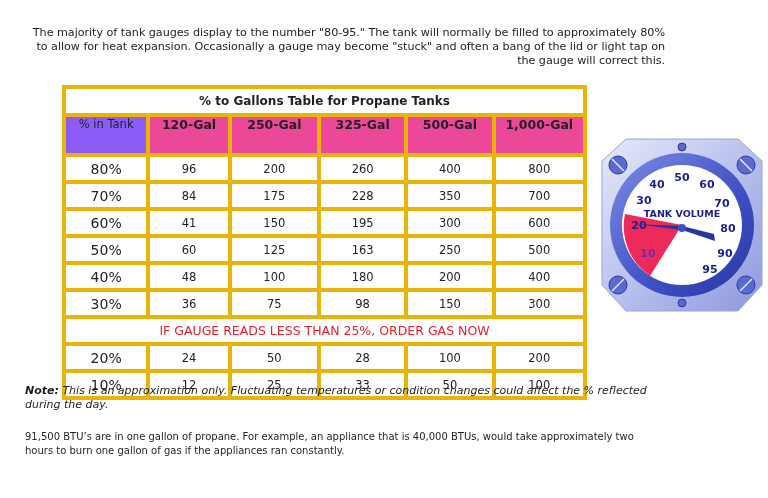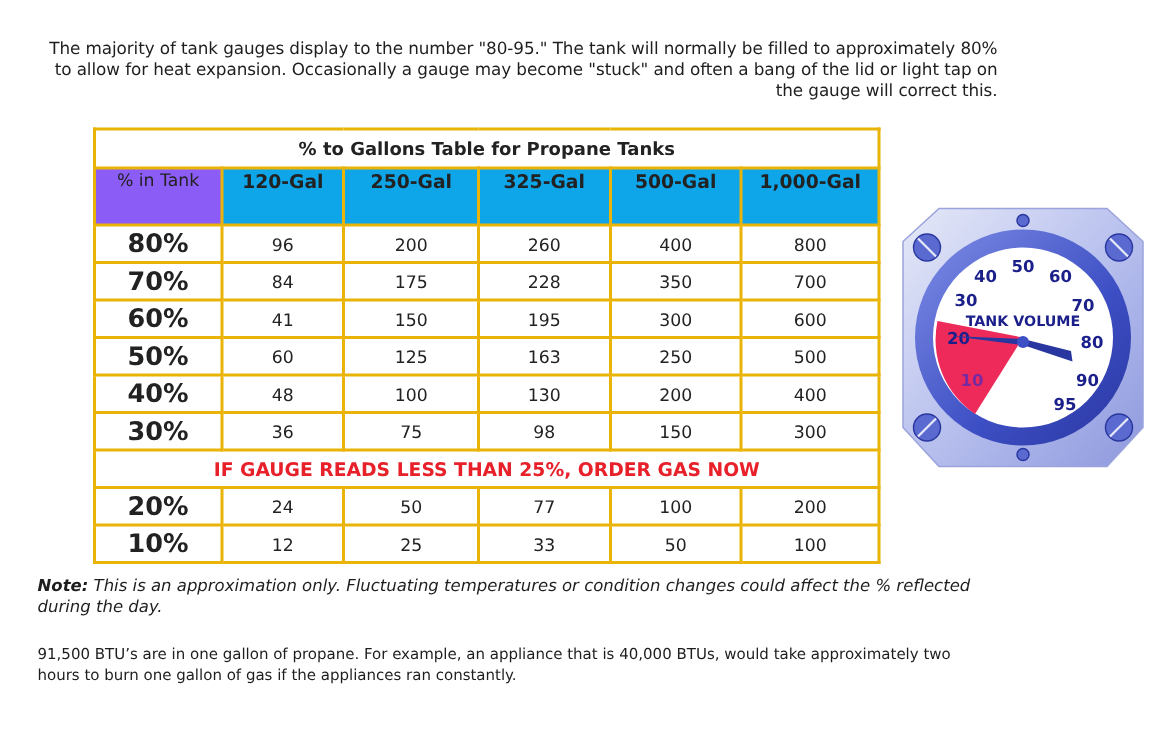--- a/index.html
+++ b/index.html
@@ -3,27 +3,27 @@
 <meta charset="utf-8">
 <style>
   html, body { margin:0; padding:0; background:#ffffff; }
   body { width:768px; height:498px; position:relative; overflow:hidden;
          font-family:"DejaVu Sans", sans-serif; color:#1e1e1e; }
   .intro { position:absolute; left:25px; top:26px; width:640px;
            font-size:11.2px; line-height:14.2px; letter-spacing:-0.05px; }
   .intro p { margin:0;text-align:right; }
   table.gal { position:absolute; left:62px; top:85px; width:525px;
               border-collapse:collapse; font-size:11.5px; color:#222; }
-  table.gal td, table.gal th { border:2px solid #eab308; text-align:center; padding:0; }
+  table.gal td, table.gal th { border:4px solid #eab308; text-align:center; padding:0; }
   .title-row td { height:24px; font-weight:bold; font-size:12px; color:#222; }
-  .head-row th { height:36px; font-weight:bold; font-size:12.5px; background:#0ea5e9; vertical-align:top; padding-top:5px; }
+  .head-row th { height:36px; font-weight:bold; font-size:12.5px; background:#ec4899; vertical-align:top; padding-top:5px; }
   .head-row th.first { background:#8b5cf6; font-weight:normal; font-size:11.5px;margin-top:16px; }
   .data-row td { height:23px; }
-  .data-row td.pct { font-weight:bold; font-size:17px; }
-  .warn-row td { height:23px; color:#e8202a; font-weight:bold; font-size:12.5px; }
+  .data-row td.pct { font-weight:normal; font-size:14px; }
+  .warn-row td { height:23px; color:#e8202a; font-weight:normal; font-size:12.5px; }
   .note { position:absolute; left:25px; top:384px; width:640px; font-size:11px; line-height:14px; font-style:italic; }
   .note b { font-style:italic; }
   .btu { position:absolute; left:25px; top:430px; width:640px; font-size:10px; line-height:14.2px; }
   .gauge { position:absolute; left:598px; top:135px; width:168px; height:180px; }
 </style>
 </head>
 <body>
 
 <div class="intro">
   <p>The majority of tank gauges display to the number "80-95."  The tank will normally be filled to approximately 80% to allow for heat expansion.  Occasionally a gauge may become "stuck" and often a bang of the lid or light tap on the gauge will correct this.</p>
@@ -79,40 +79,40 @@
     <td>60</td>
     <td>125</td>
     <td>163</td>
     <td>250</td>
     <td>500</td>
   </tr>
   <tr class="data-row">
     <td class="pct">40%</td>
     <td>48</td>
     <td>100</td>
-    <td>130</td>
+    <td>180</td>
     <td>200</td>
     <td>400</td>
   </tr>
   <tr class="data-row">
     <td class="pct">30%</td>
     <td>36</td>
     <td>75</td>
     <td>98</td>
     <td>150</td>
     <td>300</td>
   </tr>
   <tr class="warn-row">
     <td colspan="6">IF GAUGE READS LESS THAN 25%, ORDER GAS NOW</td>
   </tr>
   <tr class="data-row">
     <td class="pct">20%</td>
     <td>24</td>
     <td>50</td>
-    <td>77</td>
+    <td>28</td>
     <td>100</td>
     <td>200</td>
   </tr>
   <tr class="data-row">
     <td class="pct">10%</td>
     <td>12</td>
     <td>25</td>
     <td>33</td>
     <td>50</td>
     <td>100</td>

